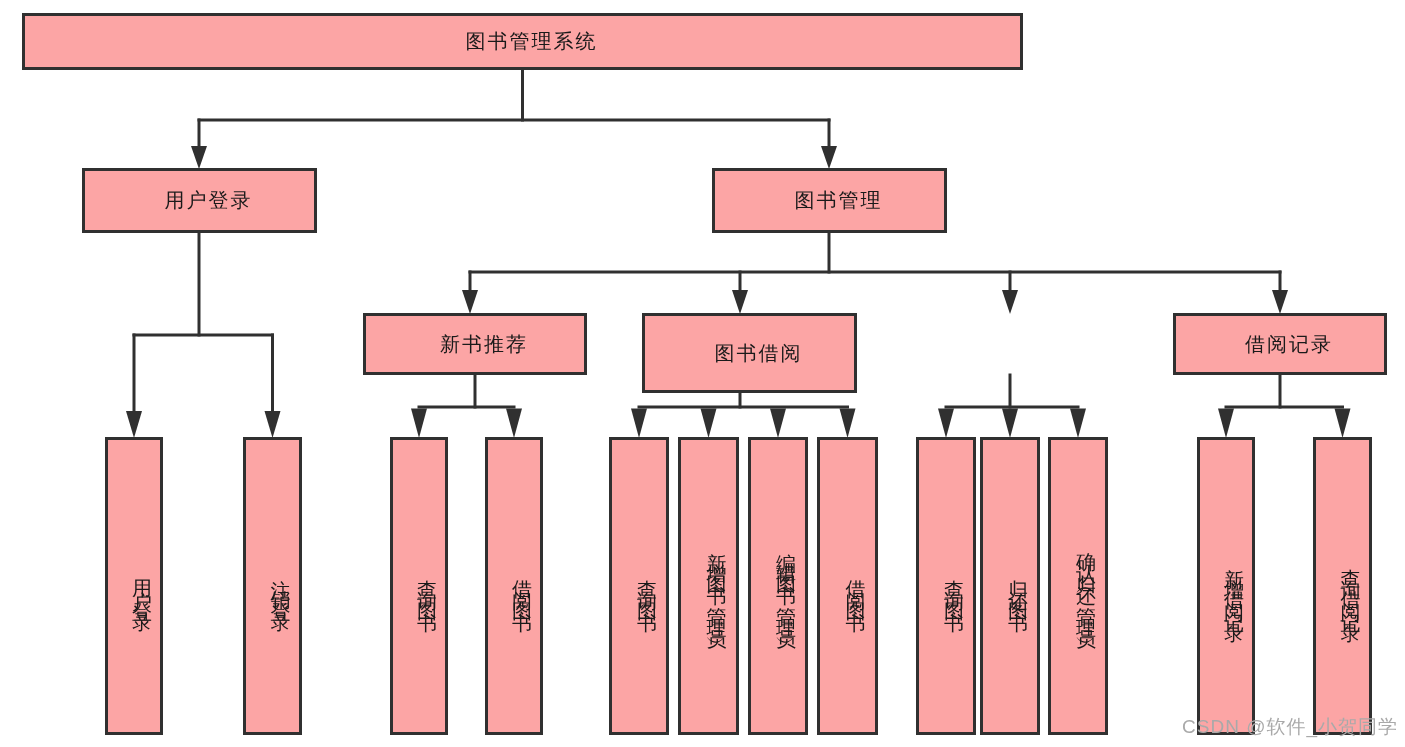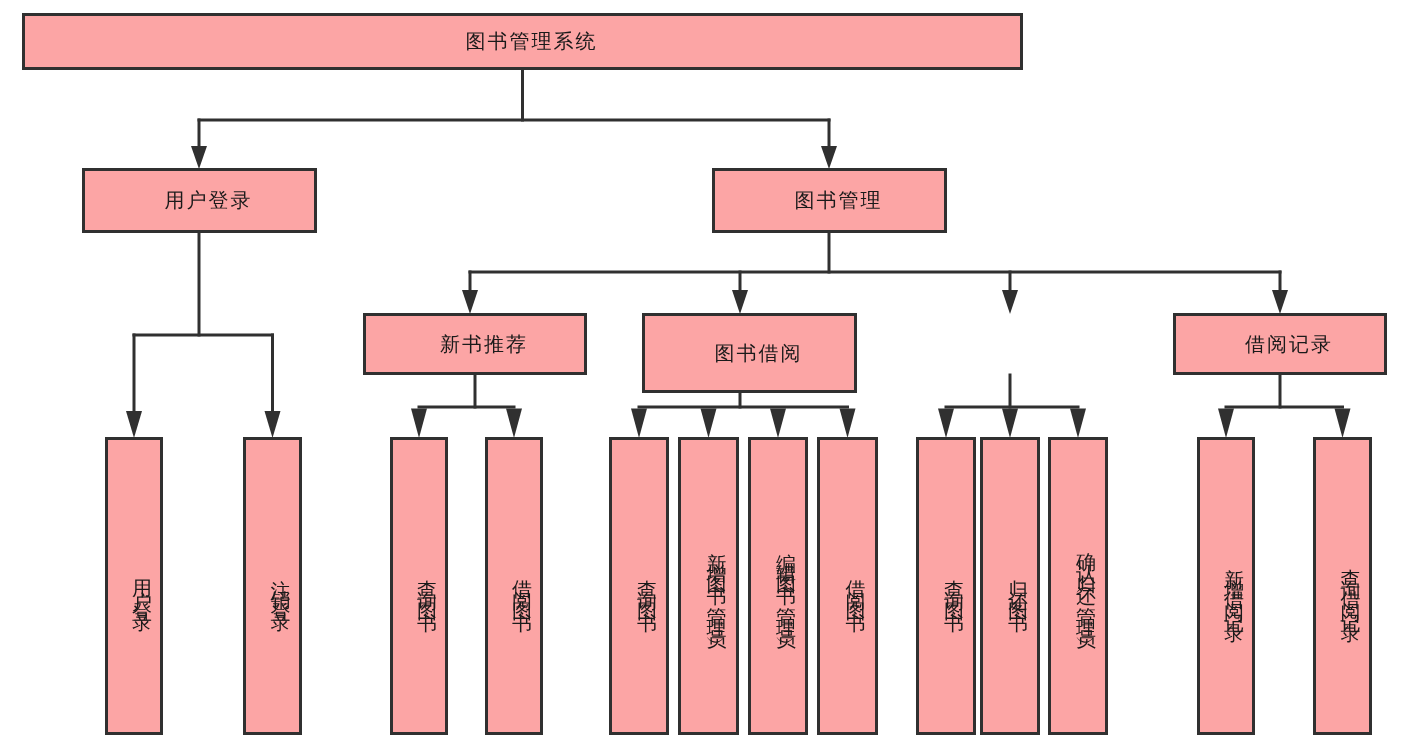--- a/index.html
+++ b/index.html
@@ -174,14 +174,15 @@
     <span class="lbl">确认归还（管理员）</span>
   </div>
 
   <div class="node leaf" style="left:1197px; top:437px; width:58px; height:298px">
     <span class="lbl">新增借阅记录</span>
   </div>
   <div class="node leaf" style="left:1313px; top:437px; width:59px; height:298px">
     <span class="lbl">查询借阅记录</span>
   </div>
 
+  <div class="watermark">CSDN @软件_小贺同学</div>
 
 </div>
 
 </body></html>

